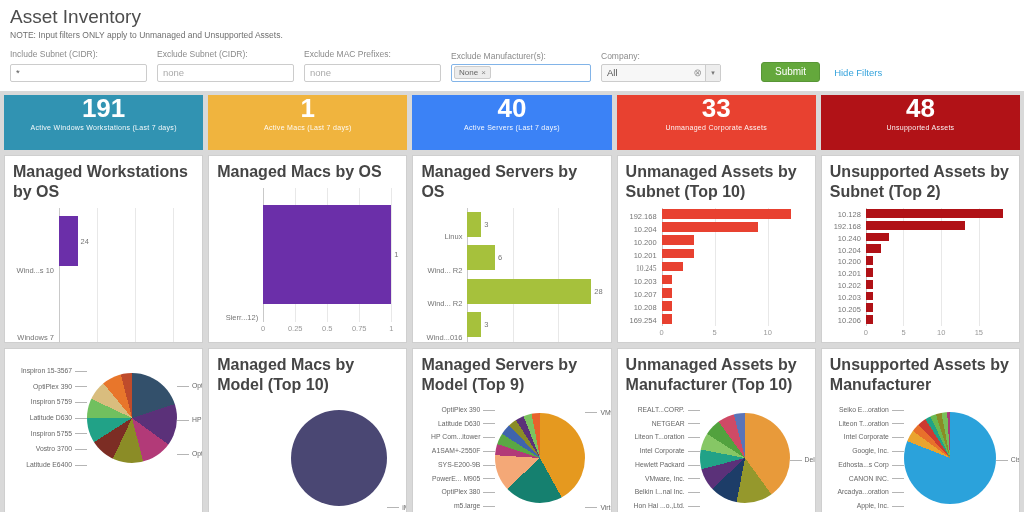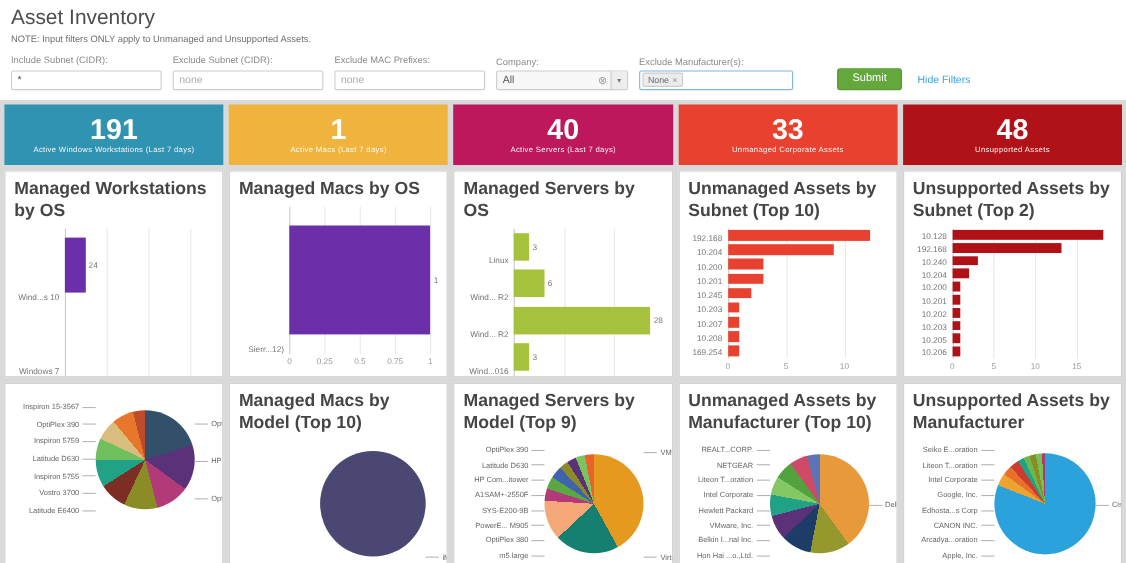--- a/index.html
+++ b/index.html
@@ -21,21 +21,21 @@
   .selectbox { width:120px; height:18px; border:1px solid #ccc; border-radius:2px; background:#f7f7f7; display:flex; align-items:center; font-size:9.5px; color:#555; }
   .selectbox .val { flex:1; padding:0 5px; }
   .clear-ic { color:#9a9a9a; font-size:10px; padding:0 3px; }
   .caret-btn { width:15px; height:16px; border-left:1px solid #ccc; background:#ededed; display:flex; align-items:center; justify-content:center; font-size:7px; color:#777; }
   .submit-btn { margin-left:30px; height:20px; padding:0 13px; background:#64a83c; border:1px solid #589636; border-radius:3px; color:#fff; font-size:10px; font-family:inherit; cursor:pointer; }
   .hide-link { margin-left:14px; margin-bottom:4px; font-size:9.5px; color:#35a3dc; text-decoration:none; }
 
   
   .dashboard { background:#d9d9d9; padding:4px; display:flex; flex-direction:column; gap:5px; }
   .row { display:flex; gap:5px; }
-  .kpi { flex:1; height:55px; display:flex; flex-direction:column; align-items:center; justify-content:center; color:#fff; }
+  .kpi { flex:1; height:55px; display:flex; flex-direction:column; align-items:center; justify-content:flex-start; color:#fff; }
   .kpi-value { font-size:26px; font-weight:700; line-height:1.05; }
   .kpi-label { font-size:7px; letter-spacing:.3px; opacity:.95; margin-top:2px; }
 
   .chart-card { flex:1; background:#fff; border:1px solid #cfcfcf; padding:6px 8px; overflow:hidden; }
   .row-charts-1 .chart-card { height:188px; }
   .row-charts-2 .chart-card { height:166px; }
   .chart-title { font-size:16px; font-weight:700; color:#454545; line-height:1.25; margin-bottom:4px; }
 
   
   .bc { position:relative; margin-top:6px; }
@@ -71,53 +71,53 @@
       <input type="text" value="*" style="">
     </div>
     <div class="fgroup">
       <label>Exclude Subnet (CIDR):</label>
       <input type="text" placeholder="none" style="">
     </div>
     <div class="fgroup">
       <label>Exclude MAC Prefixes:</label>
       <input type="text" placeholder="none" style="">
     </div>
-    <div class="fgroup" style="width:120px">
-      <label>Company:</label>
-      <div class="selectbox">
-        <span class="val">All</span>
-        <span class="clear-ic">⊗</span>
-        <span class="caret-btn">▾</span>
-      </div>
-    </div>
     <div class="fgroup" style="width:140px">
       <label>Exclude Manufacturer(s):</label>
       <div class="tagbox">
         <span class="chip">
           <span>None</span>
           <span class="x">×</span>
         </span>
       </div>
     </div>
+    <div class="fgroup" style="width:120px">
+      <label>Company:</label>
+      <div class="selectbox">
+        <span class="val">All</span>
+        <span class="clear-ic">⊗</span>
+        <span class="caret-btn">▾</span>
+      </div>
+    </div>
     <button class="submit-btn">Submit</button>
     <a href="#" class="hide-link">Hide Filters</a>
   </div>
 </div>
 
 <div class="dashboard">
   <div class="row">
     <div class="kpi" style="background: rgb(49, 147, 178);">
       <div class="kpi-value">191</div>
       <div class="kpi-label">Active Windows Workstations (Last 7 days)</div>
     </div>
     <div class="kpi" style="background: rgb(240, 180, 62);">
       <div class="kpi-value">1</div>
       <div class="kpi-label">Active Macs (Last 7 days)</div>
     </div>
-    <div class="kpi" style="background: #be185d;">
+    <div class="kpi" style="background: #3b82f6;">
       <div class="kpi-value">40</div>
       <div class="kpi-label">Active Servers (Last 7 days)</div>
     </div>
     <div class="kpi" style="background: rgb(232, 65, 48);">
       <div class="kpi-value">33</div>
       <div class="kpi-label">Unmanaged Corporate Assets</div>
     </div>
     <div class="kpi" style="background: rgb(177, 18, 23);">
       <div class="kpi-value">48</div>
       <div class="kpi-label">Unsupported Assets</div>
@@ -253,21 +253,21 @@
               <div class="bc-area">
                 <div class="bc-bar" style="width: 22.2222%; background: rgb(232, 65, 48);"></div>
               </div>
             </div>
             <div class="bc-row" style="flex: 1 1 0%;">
               <div class="bc-cat" style="width: 36px;">10.201</div>
               <div class="bc-area">
                 <div class="bc-bar" style="width: 22.2222%; background: rgb(232, 65, 48);"></div>
               </div>
             </div>
-            <div class="bc-row" style="flex: 1 1 0%;">
+            <div class="bc-row" style="flex: 1 1 0%; font-family: Liberation Serif, serif;">
               <div class="bc-cat" style="width: 36px;">10.245</div>
               <div class="bc-area">
                 <div class="bc-bar" style="width: 14.8148%; background: rgb(232, 65, 48);"></div>
               </div>
             </div>
             <div class="bc-row" style="flex: 1 1 0%;">
               <div class="bc-cat" style="width: 36px;">10.203</div>
               <div class="bc-area">
                 <div class="bc-bar" style="width: 7.40741%; background: rgb(232, 65, 48);"></div>
               </div>

